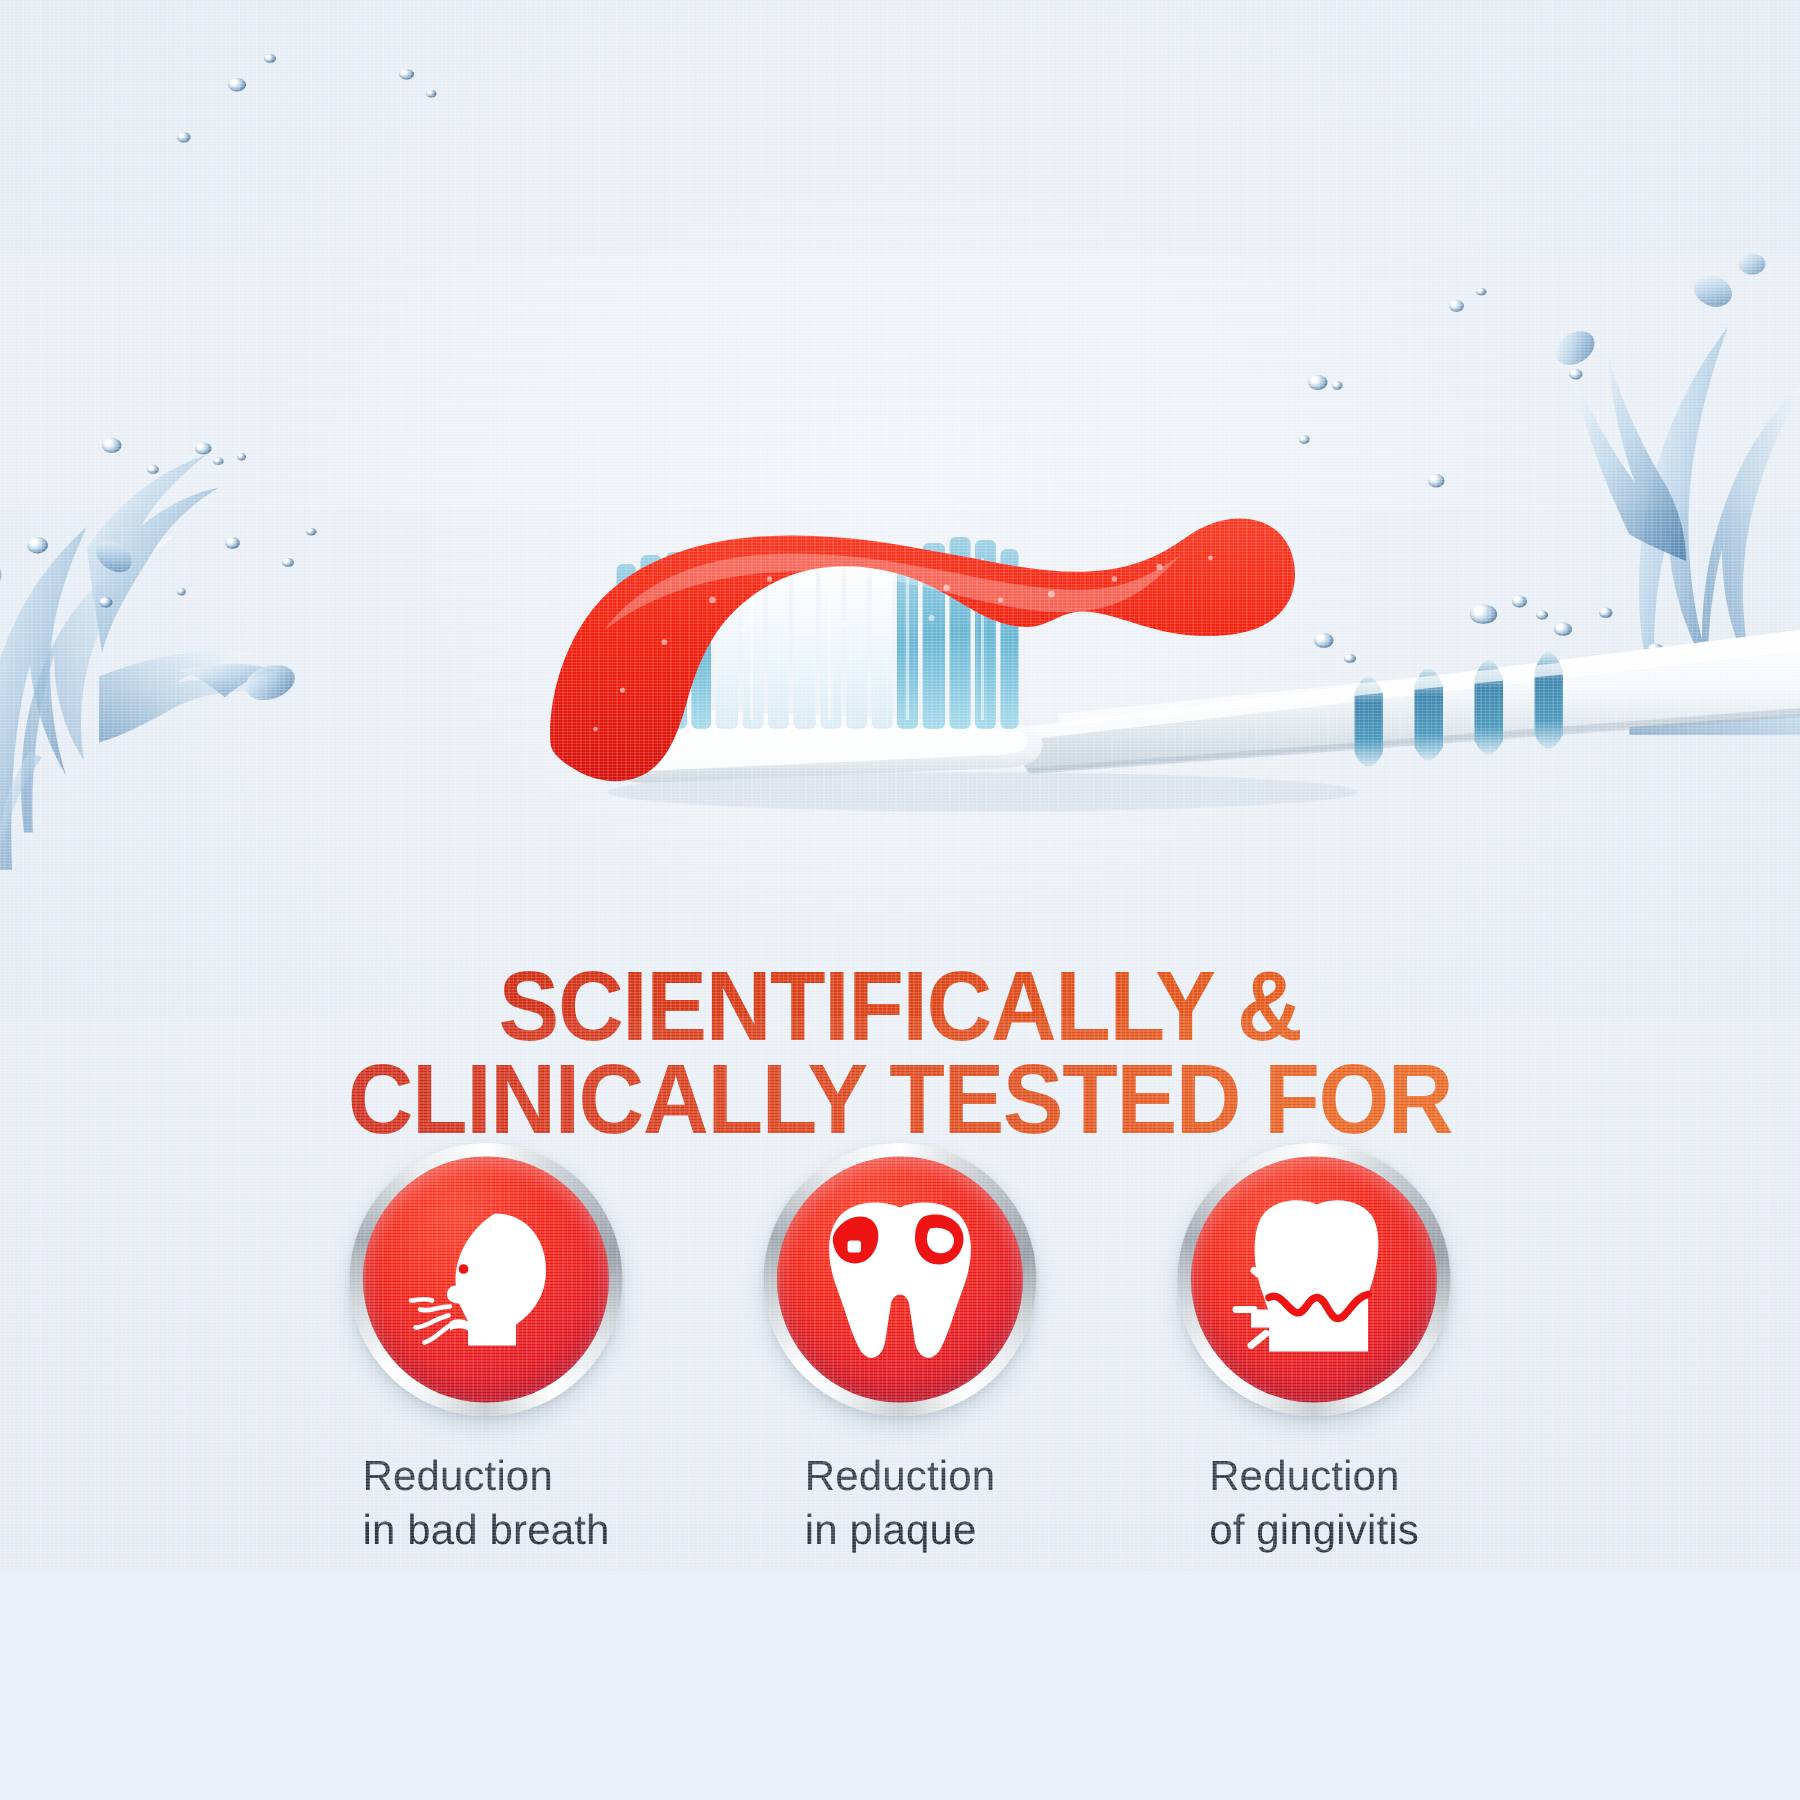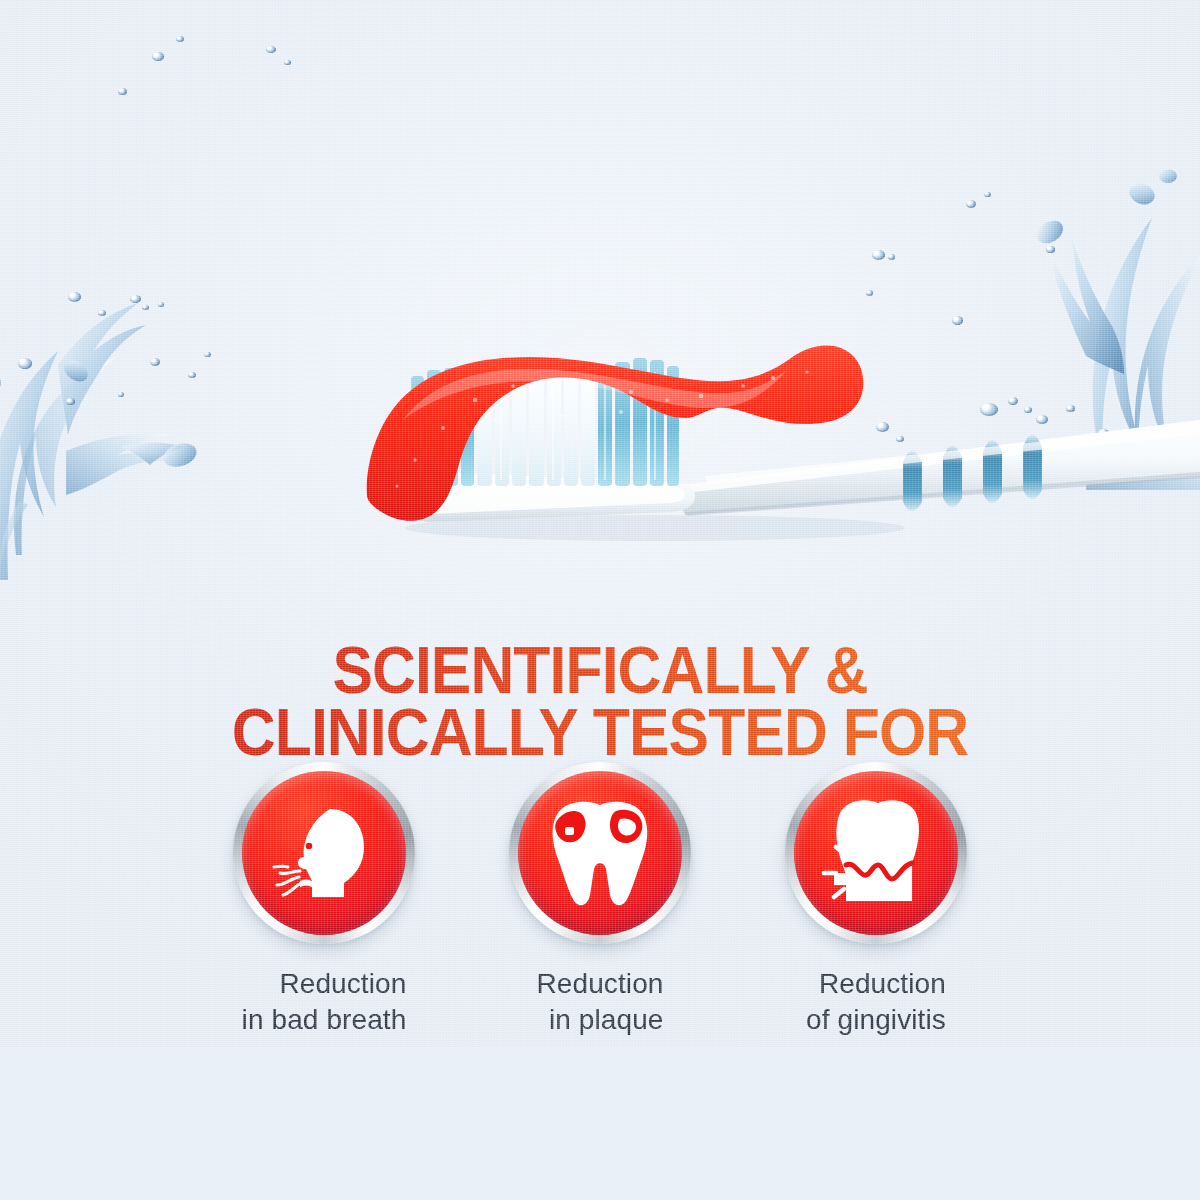--- a/index.html
+++ b/index.html
@@ -76,21 +76,21 @@
     box-shadow:0 7px 14px rgba(70,95,120,.22), 0 2px 4px rgba(70,95,120,.12);
     display:flex;align-items:center;justify-content:center;
   }
   .badge::after{
     content:"";position:absolute;inset:9px;border-radius:50%;
     background:radial-gradient(circle at 38% 24%, #ff3a22 0%, #f41b10 38%, #e00d18 70%, #c40b2c 100%);
     box-shadow:inset 0 5px 12px rgba(255,255,255,.30), inset 0 -7px 14px rgba(120,0,25,.38);
   }
   .badge svg{position:relative;z-index:2;}
   .caption{
-    margin-top:22px;text-align:right;
+    margin-top:22px;text-align:left;
     font-size:28px;line-height:1.28;color:#2b3440;
     font-family:"Liberation Sans", sans-serif;
     white-space:pre-line;letter-spacing:.1px;
   }
 </style>
 </head>
 <body>
 
 <div class="stage">
 

